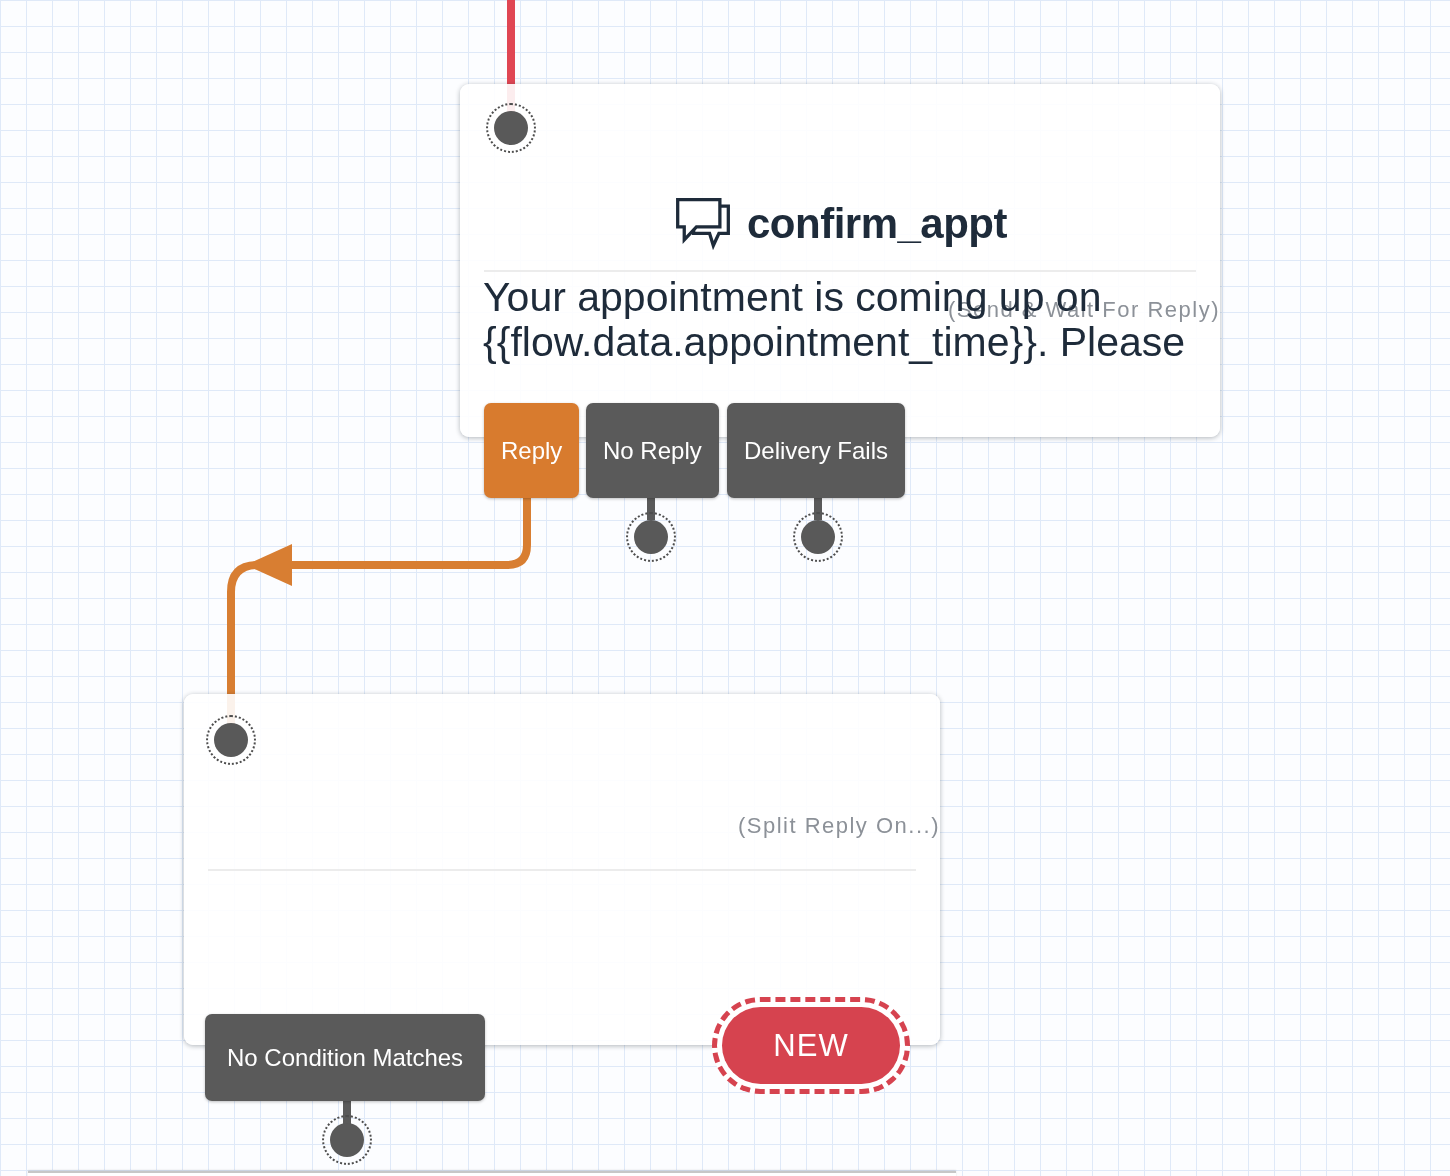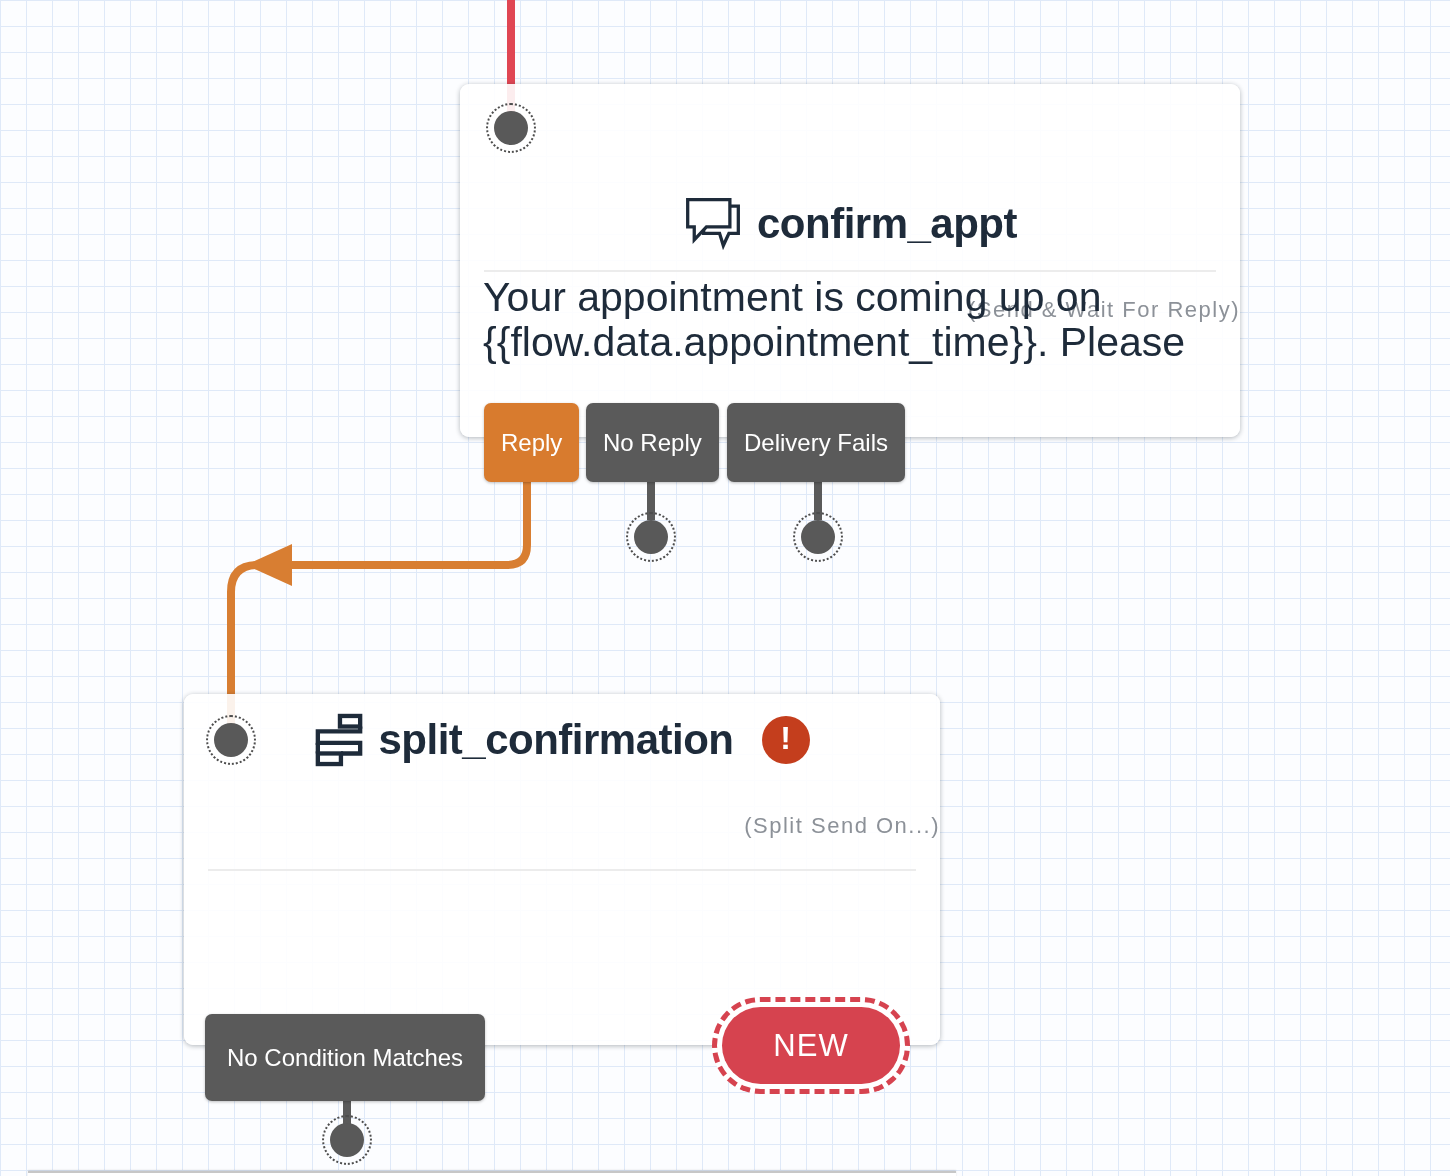--- a/index.html
+++ b/index.html
@@ -36,21 +36,21 @@
     border-top:2px solid #ECECEC;
   }
   .body-text{
     position:absolute; left:23px; right:20px;
     font-size:41px; line-height:45px; color:#1E2B3A;
     overflow:hidden;
   }
   .transition-btn{
     position:absolute; z-index:3; height:63px;
     display:flex; align-items:center; justify-content:center;
-    padding:8px 17px; border-radius:7px;
+    padding:16px 17px; border-radius:7px;
     color:#FFFFFF; font-size:24px; white-space:nowrap;
     background:#5A5A5A; box-shadow:0 1px 3px rgba(0,0,0,0.25);
     cursor:pointer;
   }
   .transition-btn.orange{background:#D87B2E;}
   .port{
     position:absolute; z-index:4; width:50px; height:50px;
     border:2px dotted #4D4D4D; border-radius:50%;
     box-sizing:border-box;
     display:flex; align-items:center; justify-content:center;
@@ -89,21 +89,21 @@
 
   <svg class="wires" width="1450" height="1176" viewBox="0 0 1450 1176">
     <path d="M511,-4 L511,128" stroke="#E04653" stroke-width="8" fill="none"></path>
     <path d="M527,464 L527,545 Q527,565 507,565 L258,565 Q231,565 231,592 L231,740" stroke="#D87E32" stroke-width="8" fill="none"></path>
     <polygon points="246,565 292,544 292,586" fill="#D87E32"></polygon>
     <path d="M651,464 L651,520" stroke="#5A5A5A" stroke-width="8" fill="none"></path>
     <path d="M818,464 L818,520" stroke="#5A5A5A" stroke-width="8" fill="none"></path>
     <path d="M347,1075 L347,1126" stroke="#5A5A5A" stroke-width="8" fill="none"></path>
   </svg>
 
-  <div class="widget-card" style="left:460px; top:84px; width:760px; height:353px;padding-left:20px;">
+  <div class="widget-card" style="left:460px; top:84px; width:760px; height:353px;">
 
     <div class="title-row" style="top:110px; height:60px;">
       <svg class="icon-svg" width="60" height="56" viewBox="0 0 64 58">
         <path d="M22,10 H59 V39 H49 L43,52 L39,39 H22 Z" fill="none" stroke="#1E2B3A" stroke-width="3.5" stroke-linejoin="miter"></path>
         <path d="M5,3 H50 V32 H25 L12,46 V32 H5 Z" fill="#FFFFFF" stroke="#1E2B3A" stroke-width="3.5" stroke-linejoin="miter"></path>
       </svg>
       <span class="widget-title">confirm_appt</span>
     </div>
 
     <div class="type-label" style="top:213px;">(Send &amp; Wait For Reply)</div>
@@ -122,34 +122,22 @@
   </div>
   <div class="port" style="left:626px; top:512px;">
     <div class="dot"></div>
   </div>
   <div class="port" style="left:793px; top:512px;">
     <div class="dot"></div>
   </div>
 
   <div class="widget-card" style="left:184px; top:694px; width:756px; height:351px;">
 
-    <div class="title-row" style="top:16px; height:60px;">
-      <svg class="icon-svg" width="50" height="54" viewBox="0 0 52 56">
-        <g fill="none" stroke="#1E2B3A" stroke-width="4.5" stroke-linejoin="miter">
-          <rect x="27" y="3" width="21" height="11"></rect>
-          <path d="M48,14 V19 H4 V31 H48 V42 H28"></path>
-          <rect x="4" y="42" width="24" height="11"></rect>
-          <path d="M4,31 V42"></path>
-        </g>
-      </svg>
-      <span class="widget-title">split_confirmation</span>
-      <span class="error-badge" style="margin-left:14px;">!</span>
-    </div>
 
-    <div class="type-label" style="top:119px;">(Split Send On...)</div>
+    <div class="type-label" style="top:119px;">(Split Reply On...)</div>
 
     <div class="divider" style="top:175px;"></div>
   </div>
 
   <div class="transition-btn" style="left:205px; top:1014px; padding:12px 22px;">No Condition Matches</div>
 
   <div class="new-btn-outer">
     <div class="new-btn-inner">NEW</div>
   </div>
 

